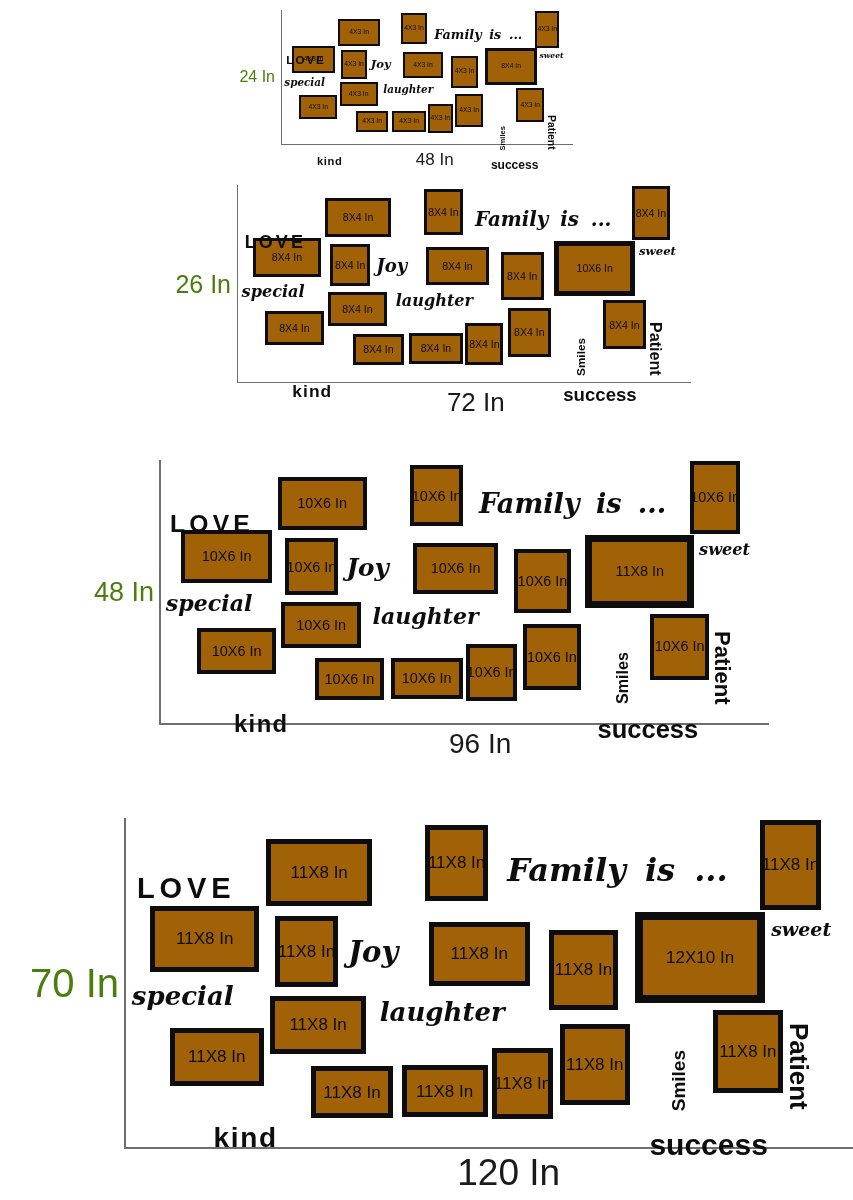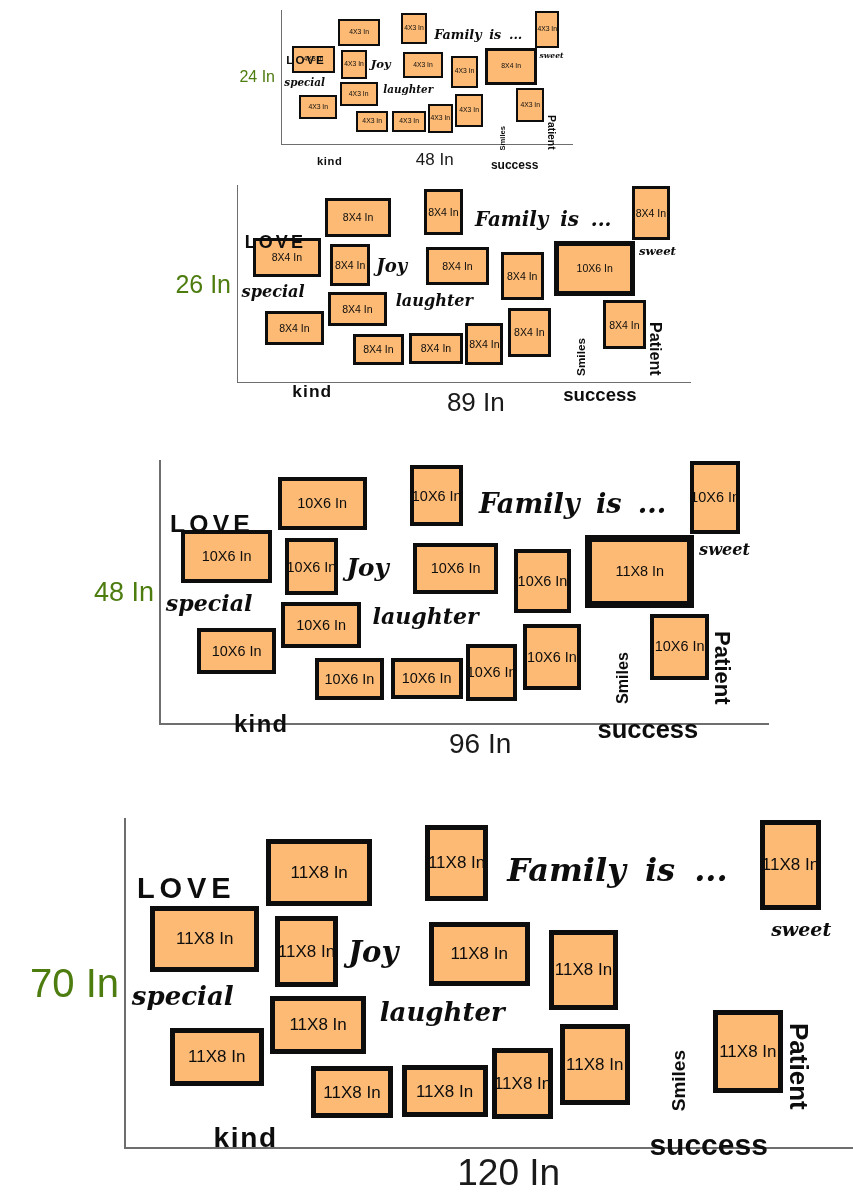--- a/index.html
+++ b/index.html
@@ -19,21 +19,21 @@
     position:absolute;right:calc(100% + 7px);top:50%;transform:translateY(-50%);
     font-size:var(--dl);white-space:nowrap;line-height:1;color:#4d7c0f;
   }
   .w-label{
     position:absolute;top:calc(100% + 7px);left:52.5%;transform:translateX(-50%);
     font-size:var(--db);white-space:nowrap;line-height:1;color:#1a1a1a;
   }
 
   
   .fr{
-    position:absolute;box-sizing:border-box;background:#fdba74;
+    position:absolute;box-sizing:border-box;background:#a16207;
     border:calc(5px * var(--s)) solid #0d0d0d;
     display:flex;align-items:center;justify-content:center;
     font-size:calc(17px * var(--s));line-height:1;text-align:center;white-space:nowrap;
   }
   .fr.big{border-width:calc(8.5px * var(--s));}
   .f1 {left:19.2%;top:6.4%;width:14.6%;height:20.2%;}
   .f2 {left:41.0%;top:2.0%;width:8.7%;height:23.2%;}
   .f3 {left:87.0%;top:0.5%;width:8.3%;height:27.5%;}
   .f4 {left:3.3%;top:26.7%;width:15.0%;height:20.0%;}
   .f5 {left:20.4%;top:29.8%;width:8.7%;height:21.6%;}
@@ -124,21 +124,21 @@
     <span class="w w-script w-special">special</span>
     <span class="w w-script w-laughter">laughter</span>
     <span class="w w-sans w-kind">kind</span>
     <span class="w w-sans w-smiles">Smiles</span>
     <span class="w w-sans w-success">success</span>
     <span class="w w-sans w-patient">Patient</span>
   </section>
 
   <section class="panel p2">
     <span class="h-label">26 In</span>
-    <span class="w-label">89 In</span>
+    <span class="w-label">72 In</span>
     <div class="fr f1">
         <span>8X4 In</span>
       </div>
     <div class="fr f2">
         <span>8X4 In</span>
       </div>
     <div class="fr f3">
         <span>8X4 In</span>
       </div>
     <div class="fr f4">
@@ -266,20 +266,23 @@
       </div>
     <div class="fr f5">
         <span>11X8 In</span>
       </div>
     <div class="fr f6">
         <span>11X8 In</span>
       </div>
     <div class="fr f7">
         <span>11X8 In</span>
       </div>
+    <div class="fr f8 big">
+        <span>12X10 In</span>
+      </div>
     <div class="fr f9">
         <span>11X8 In</span>
       </div>
     <div class="fr f10">
         <span>11X8 In</span>
       </div>
     <div class="fr f11">
         <span>11X8 In</span>
       </div>
     <div class="fr f12">

